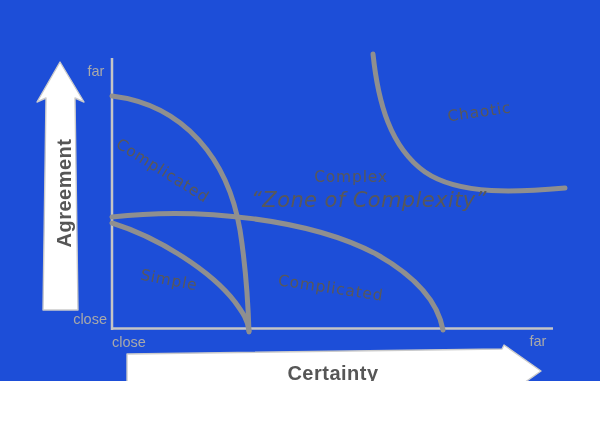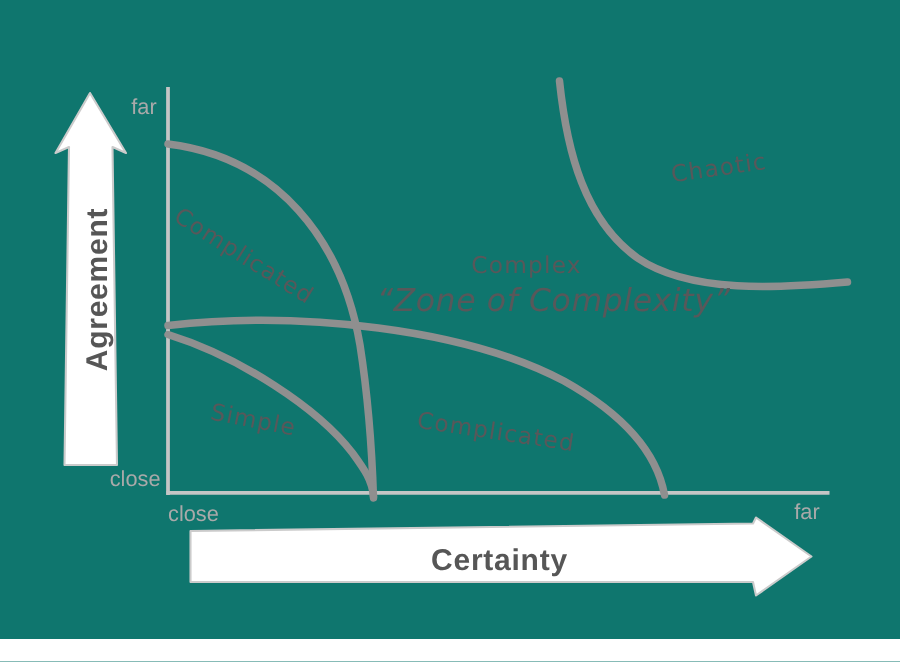--- a/index.html
+++ b/index.html
@@ -1,19 +1,19 @@
 <!DOCTYPE html>
 <html><head>
 <meta charset="utf-8">
 <style>
   html,body{margin:0;padding:0;background:#fff;}
   .canvas{
     position:relative;
-    width:600px;height:426px;
-    background:#0f766e;
+    width:600px;height:381px;
+    background:#1d4ed8;
     font-family:"DejaVu Sans",sans-serif;
     overflow:hidden;
   }
   svg{display:block;}
   .axis-line{stroke:#c5c5c5;stroke-width:2.5;fill:none;}
   .curve{stroke:#8f8f8f;stroke-width:5;fill:none;stroke-linecap:round;}
   .big-arrow{fill:#ffffff;stroke:#cbcbcb;stroke-width:1.4;stroke-linejoin:round;}
   .region-label{
     fill:#58585a;font-size:15.5px;letter-spacing:0.8px;
     font-family:"DejaVu Sans",sans-serif;

